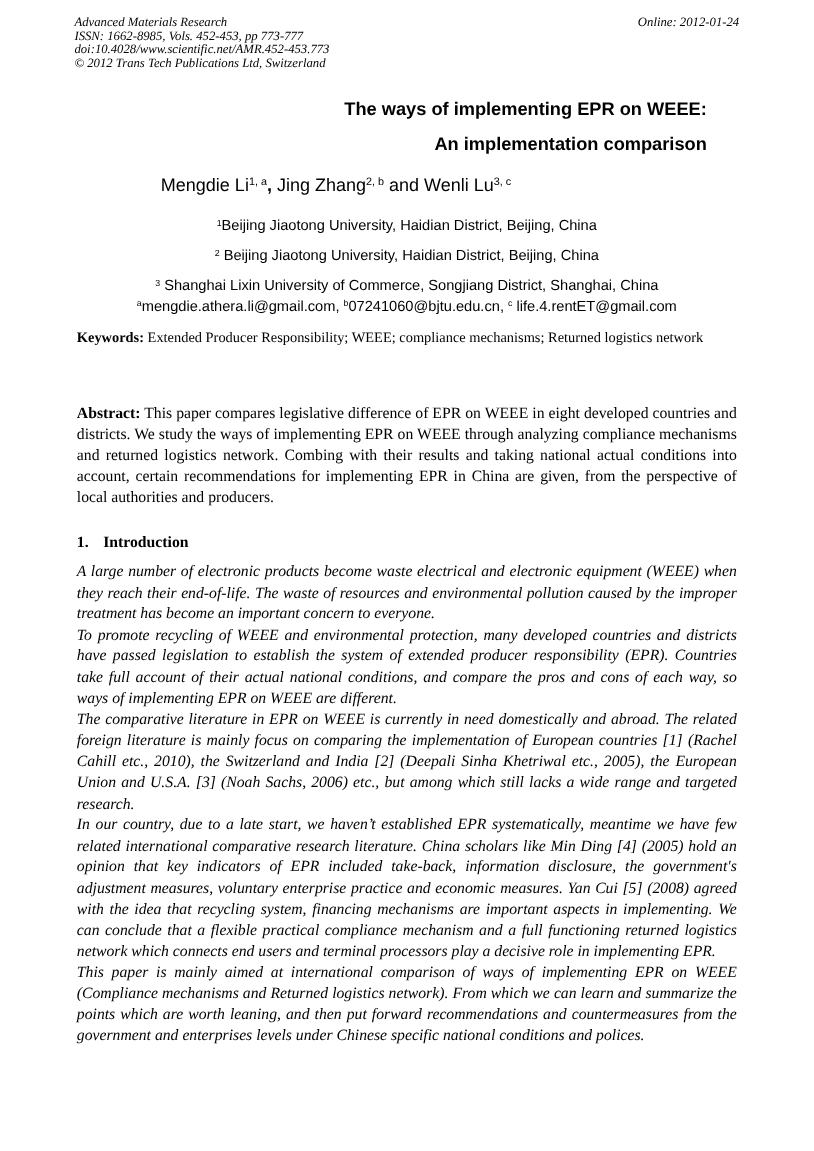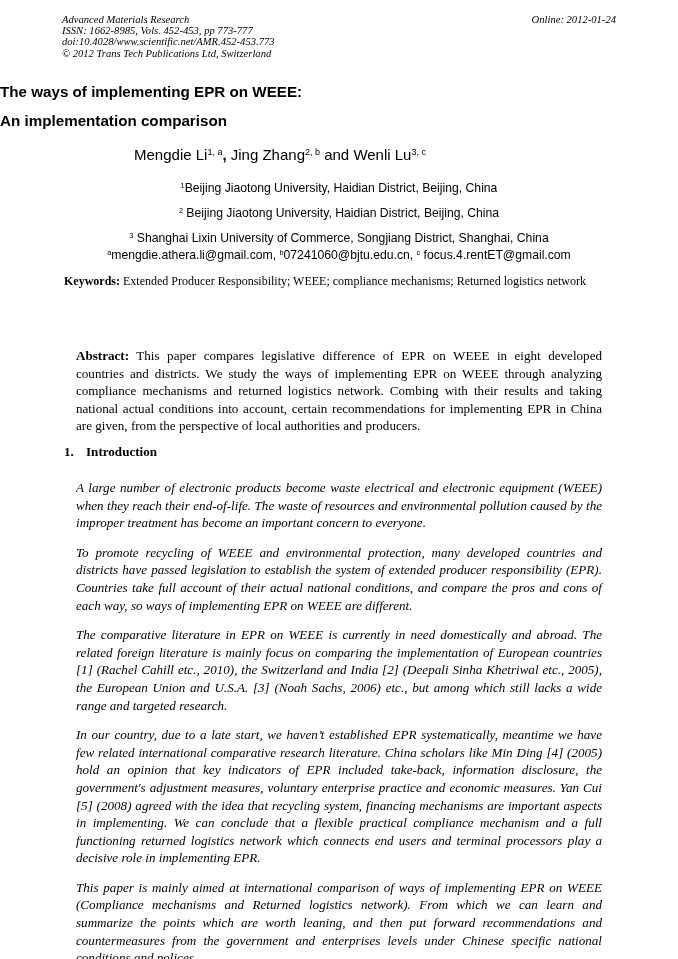--- a/index.html
+++ b/index.html
@@ -1,26 +1,26 @@
 <!DOCTYPE html>
 <html><head>
 <meta charset="utf-8">
 <style>
   html, body { margin: 0; padding: 0; background: #ffffff; }
   body { width: 678px; height: 959px; position: relative; overflow: hidden; color: #000; }
   .hdr { position: absolute; left: 62px; top: 14px; font-family: "Liberation Serif", serif; font-style: italic; font-size: 10.6px; line-height: 11.2px; }
   .hdr-right { position: absolute; right: 62px; top: 14px; font-family: "Liberation Serif", serif; font-style: italic; font-size: 10.6px; line-height: 11.2px; }
-  .title { position: absolute; left: 0; width: 589px; text-align: left; font-family: "Liberation Sans", sans-serif; font-weight: bold; font-size: 15.2px; }
+  .title { position: absolute; left: 0; width: 589px; text-align: right; font-family: "Liberation Sans", sans-serif; font-weight: bold; font-size: 15.2px; }
   .authors { position: absolute; left: 0; width: 560px; top: 146px; text-align: center; font-family: "Liberation Sans", sans-serif; font-size: 15px; }
   .aff { position: absolute; left: 0; width: 678px; text-align: center; font-family: "Liberation Sans", sans-serif; font-size: 12.2px; }
   sup { font-size: 0.6em; vertical-align: 0.55em; line-height: 0; }
   .kw { position: absolute; left: 64px; width: 550px; top: 273px; font-family: Liberation Serif, serif; font-size: 12px; line-height: 16px; }
   .kw b { font-weight: bold; }
   .body-text { position: absolute; left: 64px; width: 550px; font-family: "Liberation Serif", serif; font-size: 13.1px; line-height: 17.6px; text-align: justify; }
-  .body-text p { margin: 12px; }
+  .body-text p { margin: 0; }
   .abstract { top: 335px; }
   .sec { position: absolute; left: 64px; top: 444px; font-family: "Liberation Serif", serif; font-weight: bold; font-size: 13.1px; }
   .sec .num { display: inline-block; width: 22px; }
   .intro { top: 467px; font-style: italic; }
 </style>
 </head>
 <body>
 
 <div class="hdr">
   <div>Advanced Materials Research</div>
@@ -34,21 +34,21 @@
 <div class="title" style="top:112px;">An implementation comparison</div>
 
 <div class="authors">
   <span><span>Mengdie Li</span><sup>1, a</sup><b>, </b></span><span><span>Jing Zhang</span><sup>2, b</sup><span> and </span></span><span><span>Wenli Lu</span><sup>3, c</sup></span>
 </div>
 
 <div class="aff" style="top:181px;"><sup>1</sup><span>Beijing Jiaotong University, Haidian District, Beijing, China</span></div>
 <div class="aff" style="top:206px;"><sup>2</sup><span> Beijing Jiaotong University, Haidian District, Beijing, China</span></div>
 <div class="aff" style="top:231px;"><sup>3</sup><span> Shanghai Lixin University of Commerce, Songjiang District, Shanghai, China</span></div>
 <div class="aff" style="top:248px;">
-  <sup>a</sup><span>mengdie.athera.li@gmail.com, </span><sup>b</sup><span>07241060@bjtu.edu.cn, </span><sup>c</sup><span> focus.4.rentET@gmail.com</span>
+  <sup>a</sup><span>mengdie.athera.li@gmail.com, </span><sup>b</sup><span>07241060@bjtu.edu.cn, </span><sup>c</sup><span> life.4.rentET@gmail.com</span>
 </div>
 
 <div class="kw"><b>Keywords:</b><span> Extended Producer Responsibility; WEEE; compliance mechanisms; Returned logistics network</span></div>
 
 <div class="body-text abstract">
   <p><b>Abstract:</b><span> This paper compares legislative difference of EPR on WEEE in eight developed countries and districts. We study the ways of implementing EPR on WEEE through analyzing compliance mechanisms and returned logistics network. Combing with their results and taking national actual conditions into account, certain recommendations for implementing EPR in China are given, from the perspective of local authorities and producers.</span></p>
 </div>
 
 <div class="sec"><span class="num">1.</span><span>Introduction</span></div>
 

